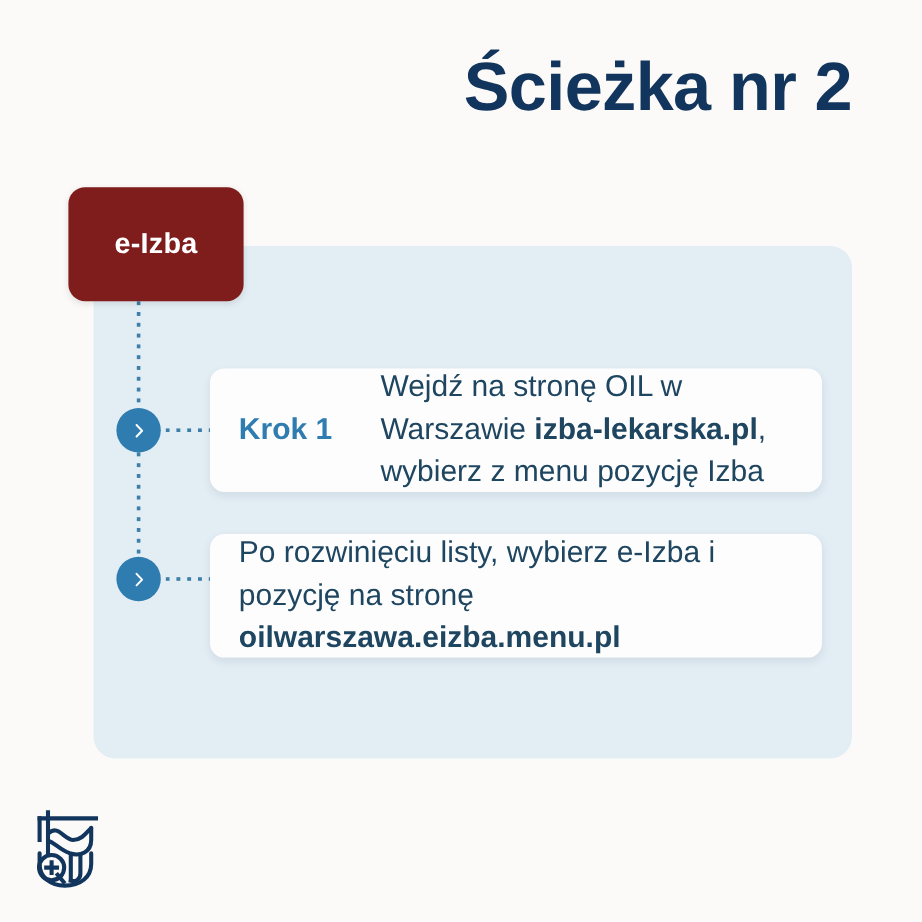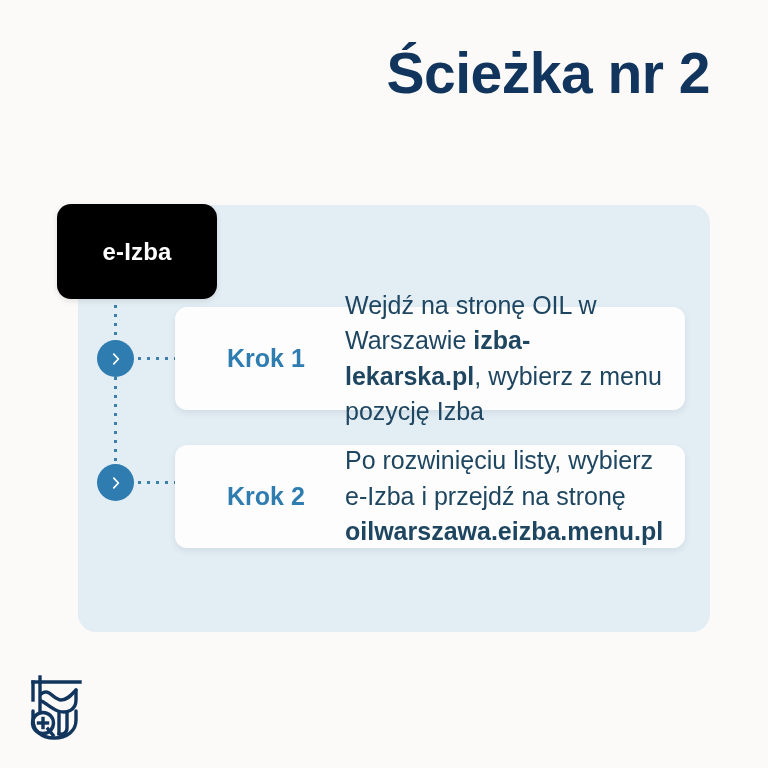--- a/index.html
+++ b/index.html
@@ -38,30 +38,29 @@
     height: 427px;
     background: #E3EDF4;
     border-radius: 18px;
   }
 
   
   .badge {
     position: absolute;
     left: 57px;
     top: 156px;
-    width: 160px;
+    width: 146px;
     height: 95px;
-    background: #000000;
+    background: #7f1d1d;
     border-radius: 14px;
     display: flex;
     align-items: center;
     justify-content: center;
     box-shadow: 0 2px 6px rgba(0,0,0,0.10);
     z-index: 5;
-    margin-top: 48px;
   }
   .badge-label {
     color: #FFFFFF;
     font-size: 24px;
     font-weight: bold;
     letter-spacing: 0.2px;
   }
 
   
   .spine {
@@ -124,21 +123,20 @@
   .card-1 { top: 307px; height: 103px; }
   .card-2 { top: 445px; height: 103px; }
 
   .step-label {
     color: #2E7CB0;
     font-size: 25px;
     font-weight: bold;
     white-space: nowrap;
     flex: 0 0 auto;
     width: 118px;
-    margin-left: 28px;
   }
   .step-text {
     color: #1F4661;
     font-size: 25px;
     line-height: 1.42;
     flex: 1 1 auto;
   }
   .step-text b { font-weight: bold; }
 
   
@@ -182,22 +180,21 @@
 
 <div class="hconn hconn-1"></div>
 <div class="hconn hconn-2"></div>
 
 <div class="card card-1">
   <div class="step-label">Krok 1</div>
   <div class="step-text"><span>Wejdź na stronę OIL w Warszawie </span><b>izba-lekarska.pl</b><span>, wybierz z menu pozycję Izba</span></div>
 </div>
 
 <div class="card card-2">
-  <div class="step-label">Krok 2</div>
-  <div class="step-text"><span>Po rozwinięciu listy, wybierz e-Izba i przejdź na stronę </span><b>oilwarszawa.eizba.menu.pl</b></div>
+  <div class="step-text"><span>Po rozwinięciu listy, wybierz e-Izba i pozycję na stronę </span><b>oilwarszawa.eizba.menu.pl</b></div>
 </div>
 
 <div class="logo">
   <svg viewBox="0 0 70 72" width="70" height="72">
     <g fill="none" stroke="#11355C" stroke-width="3.4" stroke-linecap="square">
 
       <path d="M13 12 L13 30"></path>
       <path d="M13 12 L20 12"></path>
       <path d="M20 7 L20 41"></path>
       <path d="M20 12 L60 12"></path>

